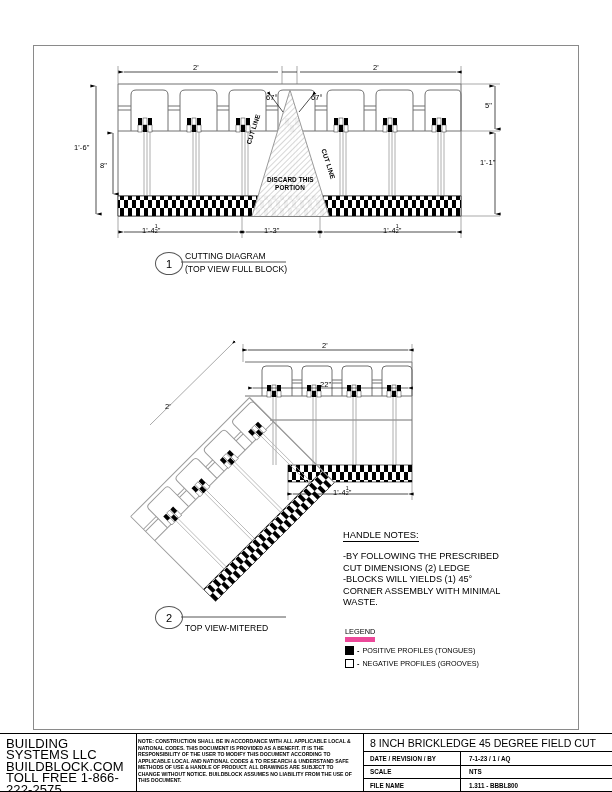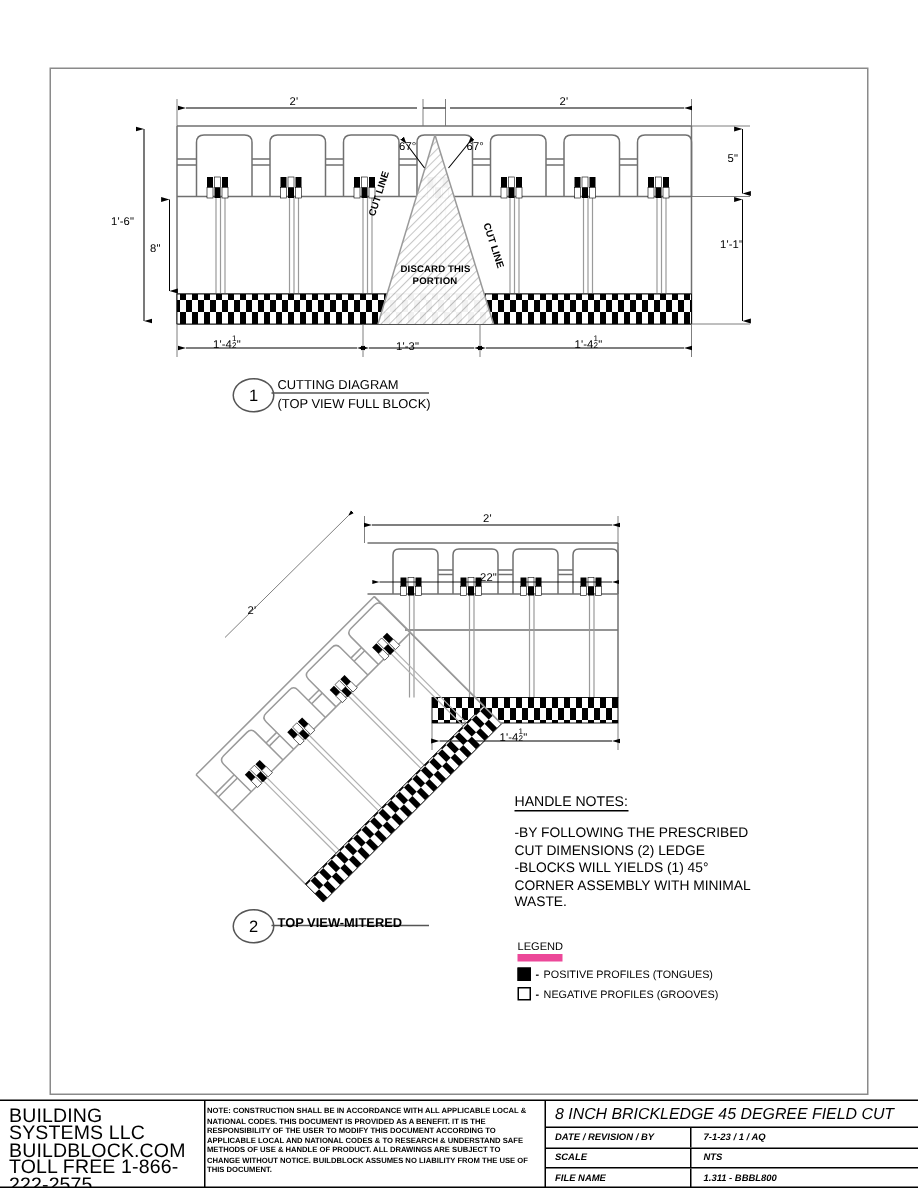--- a/index.html
+++ b/index.html
@@ -45,21 +45,21 @@
 
   
   .tb-cell{position:absolute;box-sizing:border-box;}
   #tb-logo{left:6px;top:4px;width:128px;}
   #tb-logo .brand{font-size:22px;font-weight:bold;letter-spacing:-.9px;line-height:22px;
                   text-shadow:1px 1px 0 #9a9a9a;}
   #tb-logo .l2,#tb-logo .l3,#tb-logo .l4{font-size:13px;line-height:11.4px;letter-spacing:.1px;}
   #tb-note{left:138px;top:4px;width:218px;font-size:5.1px;line-height:6.5px;font-weight:bold;}
   #tb-divider1{left:136px;top:0;width:1px;height:59px;background:#000;}
   #tb-divider2{left:363px;top:0;width:1px;height:59px;background:#000;}
-  #tb-right{left:364px;top:0;right:0;height:59px;font-style:italic;}
+  #tb-right{left:364px;top:0;right:0;height:59px;}
   #tb-right .tb-title{height:18px;display:flex;align-items:center;padding-left:6px;
                       font-size:10.6px;border-bottom:1px solid #000;box-sizing:border-box;}
   #tb-right .tb-row{height:13.6px;display:flex;border-bottom:1px solid #000;box-sizing:border-box;
                     font-size:6.3px;font-weight:bold;}
   #tb-right .tb-row:last-child{border-bottom:none;}
   #tb-right .tb-k{width:97px;display:flex;align-items:center;padding-left:6px;
                   border-right:1px solid #000;box-sizing:border-box;}
   #tb-right .tb-v{flex:1;display:flex;align-items:center;padding-left:8px;}
 </style>
 </head>
@@ -475,21 +475,21 @@
 
 <div class="dim" style="left:322px;top:341px;">2'</div>
 <div class="dim" style="left:320px;top:380px;">22"</div>
 <div class="dim" style="left:165px;top:402px;">2'</div>
 <div class="dim" style="left:333px;top:487px;">
   <span>1'-4</span><span class="frac"><i class="n">1</i><i>2</i></span>"
 </div>
 
 <div class="bubble-wrap" style="left:155px;top:606px;">
   <div class="bubble">2</div>
-  <div class="bubble-txt" style="top:3px;font-weight:bold;">
+  <div class="bubble-txt" style="top:16px;">
     <div>TOP VIEW-MITERED</div>
   </div>
 </div>
 
 <div id="cutting-notes">
   <h3>HANDLE NOTES:</h3>
   <p>-BY FOLLOWING THE PRESCRIBED
 CUT DIMENSIONS (2) LEDGE
 -BLOCKS WILL YIELDS (1) 45°
 CORNER ASSEMBLY WITH MINIMAL

